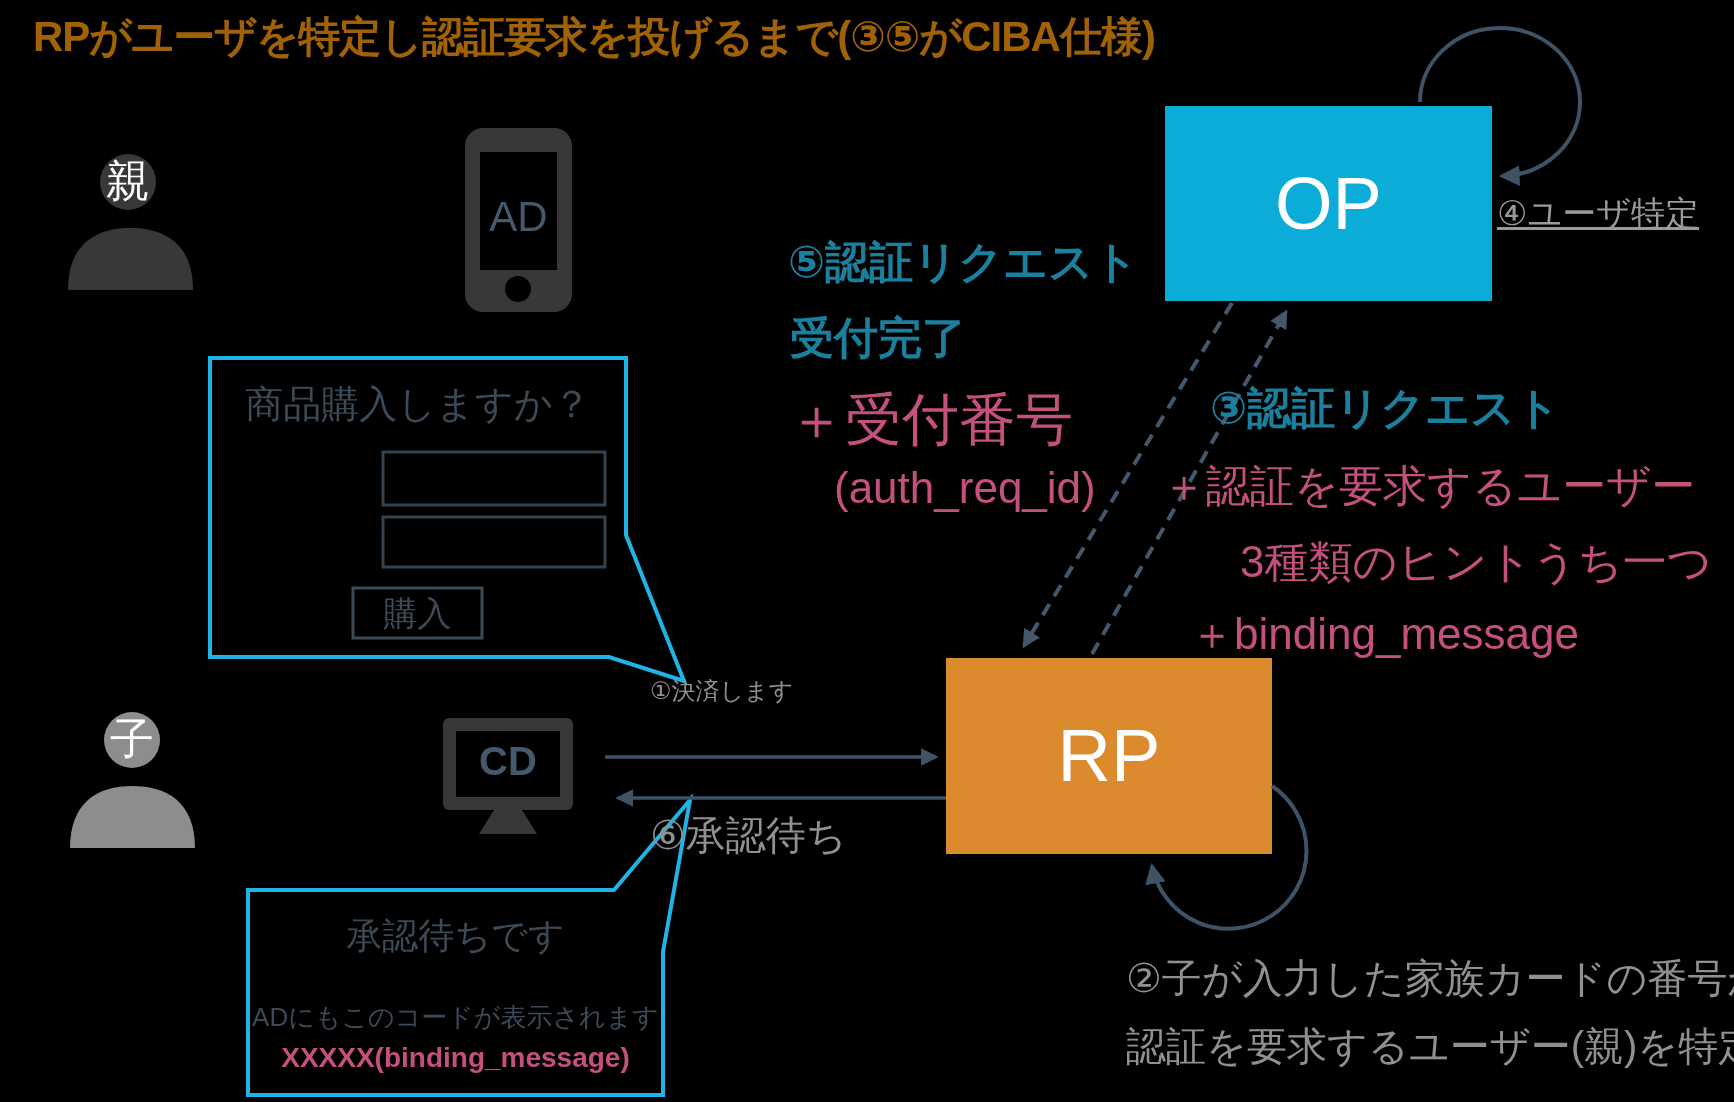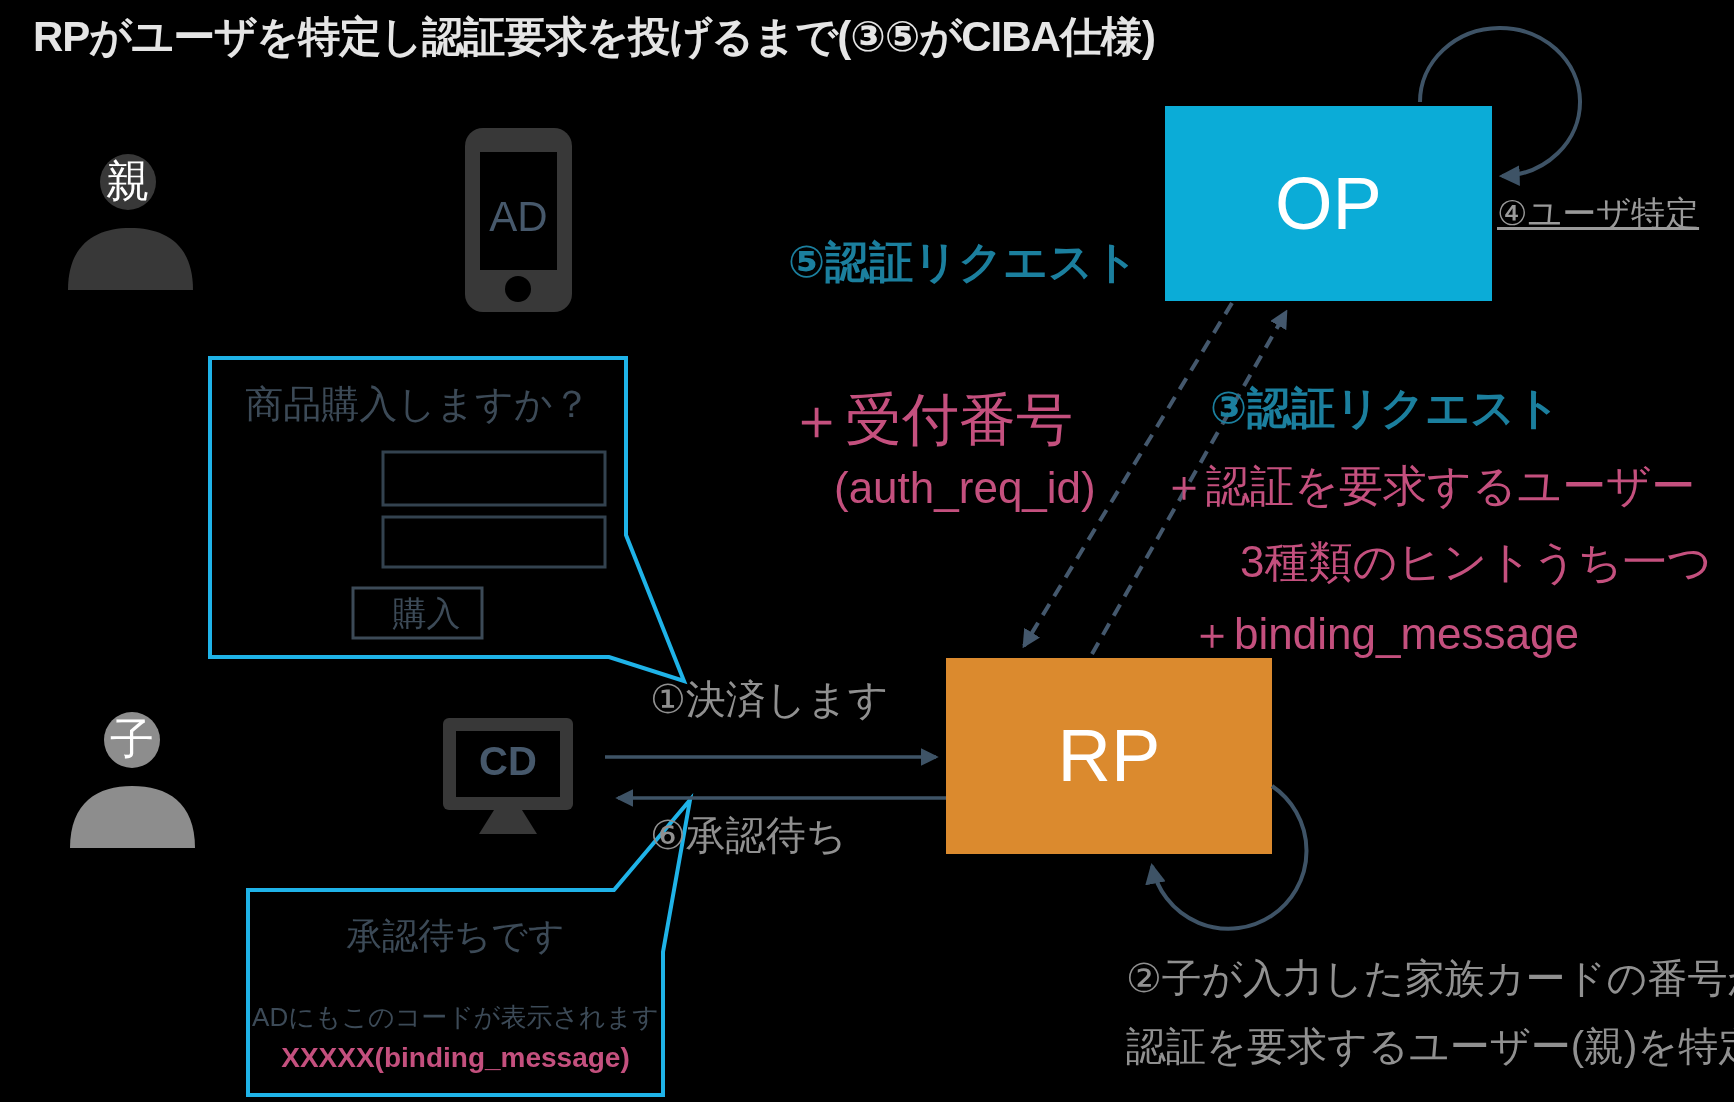--- a/index.html
+++ b/index.html
@@ -55,41 +55,42 @@
     <line x1="605" y1="757" x2="936" y2="757" stroke="#3E5366" stroke-width="3.5" marker-end="url(#ah-solid)"></line>
     <line x1="946" y1="798" x2="618" y2="798" stroke="#3E5366" stroke-width="3.5" marker-end="url(#ah-solid)"></line>
 
     <line x1="1232" y1="303" x2="1024" y2="646" stroke="#44586D" stroke-width="4" stroke-dasharray="13 9" marker-end="url(#ah-dash)"></line>
     <line x1="1092" y1="654" x2="1286" y2="312" stroke="#44586D" stroke-width="4" stroke-dasharray="13 9" marker-end="url(#ah-dash)"></line>
 
     <path d="M1420,102 A80,74 0 1 1 1502,176" fill="none" stroke="#3E5366" stroke-width="4" marker-end="url(#ah-solid)"></path>
     <path d="M1272,786 A78,78 0 1 1 1152,866" fill="none" stroke="#3E5366" stroke-width="4" marker-end="url(#ah-solid)"></path>
   </svg>
 
-  <div class="lbl bold" style="left:33px;top:16px;font-size:42px;color:#e5e5e5;letter-spacing:-1px;">RPがユーザを特定し認証要求を投げるまで(③⑤がCIBA仕様)</div>
+  <div class="lbl bold" style="left:33px;top:16px;font-size:42px;color:#a16207;letter-spacing:-1px;">RPがユーザを特定し認証要求を投げるまで(③⑤がCIBA仕様)</div>
 
   <div class="lbl center" style="left:100px;top:159px;width:56px;font-size:44px;color:#FFFFFF;">親</div>
   <div class="lbl center" style="left:104px;top:717px;width:56px;font-size:44px;color:#FFFFFF;">子</div>
   <div class="lbl center" style="left:480px;top:196px;width:77px;font-size:42px;color:#46586B;">AD</div>
   <div class="lbl center" style="left:455px;top:741px;width:106px;font-size:40px;color:#46586B;font-weight:bold;">CD</div>
 
   <div class="lbl flexc" style="left:1165px;top:106px;width:327px;height:195px;font-size:74px;color:#FFFFFF;">OP</div>
   <div class="lbl flexc" style="left:946px;top:658px;width:326px;height:196px;font-size:74px;color:#FFFFFF;">RP</div>
 
   <div class="lbl center" style="left:210px;top:385px;width:416px;font-size:38px;color:#3C4A57;">商品購入しますか？</div>
-  <div class="lbl flexc" style="left:353px;top:588px;width:129px;height:50px;font-size:34px;color:#3C4A57;margin-left:9px;">購入</div>
+  <div class="lbl flexc" style="left:353px;top:588px;width:129px;height:50px;font-size:34px;color:#3C4A57;">購入</div>
 
   <div class="lbl center" style="left:248px;top:918px;width:415px;font-size:36px;color:#3C4A57;">承認待ちです</div>
   <div class="lbl center" style="left:248px;top:1004px;width:415px;font-size:26px;color:#3C4A57;">ADにもこのコードが表示されます</div>
   <div class="lbl center bold" style="left:248px;top:1044px;width:415px;font-size:28px;color:#C4507E;">XXXXX(binding_message)</div>
 
-  <div class="lbl" style="left:650px;top:679px;font-size:40px;color:#909090;">①決済します</div>
+  <div class="lbl" style="left:650px;top:679px;font-size:24px;color:#909090;">①決済します</div>
   <div class="lbl" style="left:650px;top:815px;font-size:40px;color:#909090;">⑥承認待ち</div>
 
   <div class="lbl bold" style="left:788px;top:240px;font-size:44px;color:#1B7F9E;">⑤認証リクエスト</div>
+  <div class="lbl bold" style="left:790px;top:316px;font-size:44px;color:#1B7F9E;">受付完了</div>
   <div class="lbl" style="left:788px;top:391px;font-size:57px;color:#C4507E;">＋受付番号</div>
   <div class="lbl" style="left:790px;top:466px;font-size:44px;color:#C4507E;margin-left:44px;">(auth_req_id)</div>
 
   <div class="lbl bold" style="left:1210px;top:386px;font-size:44px;color:#1B7F9E;">③認証リクエスト</div>
   <div class="lbl" style="left:1162px;top:464px;font-size:44px;color:#C4507E;">＋認証を要求するユーザー</div>
   <div class="lbl" style="left:1240px;top:540px;font-size:44px;color:#C4507E;">3種類のヒントうち一つ</div>
   <div class="lbl" style="left:1190px;top:612px;font-size:44px;color:#C4507E;">＋binding_message</div>
 
   <div class="lbl" style="left:1497px;top:196px;font-size:34px;color:#9A9A9A;text-decoration:underline;">④ユーザ特定</div>
 

